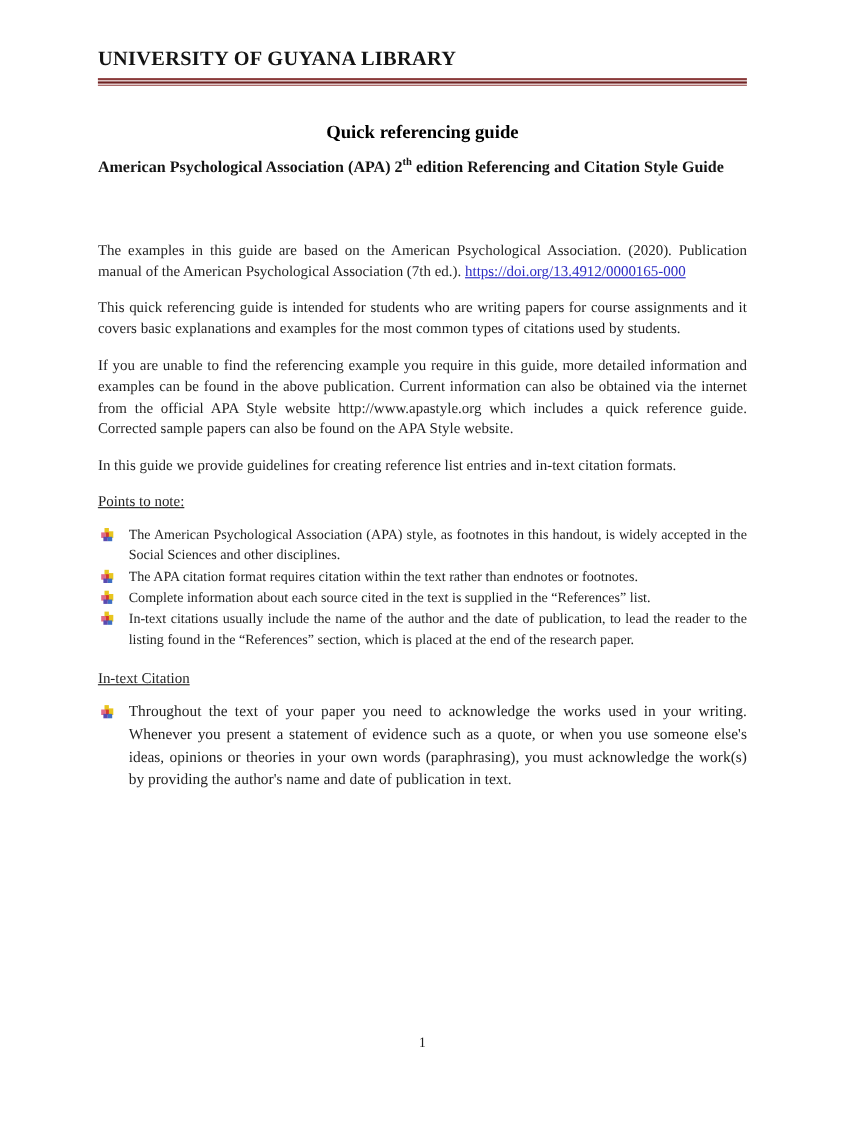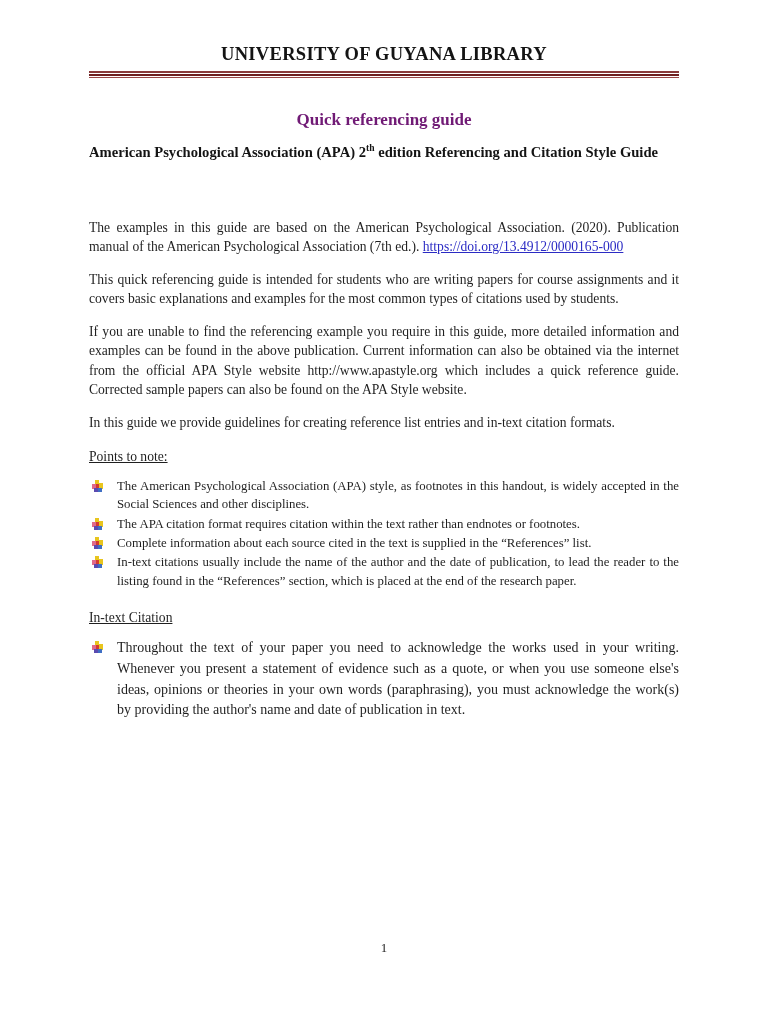--- a/index.html
+++ b/index.html
@@ -25,21 +25,20 @@
   }
 
   
   .header-block {
     position: absolute;
     left: 89px;
     top: 44px;
     width: 590px;
   }
   .header-title {
-    text-align: center;
     font-family: "Liberation Serif", "DejaVu Serif", serif;
     font-weight: bold;
     font-size: 18.5px;
     letter-spacing: 0.3px;
     color: #141414;
     line-height: 1.15;
   }
   .header-rule {
     margin-top: 6px;
     width: 100%;
@@ -67,21 +66,21 @@
 
   
   .doc-title {
     position: absolute;
     left: 89px;
     top: 110px;
     width: 590px;
     text-align: center;
     font-weight: bold;
     font-size: 17px;
-    color: #701a75;
+    color: #000000;
   }
   .doc-subtitle {
     position: absolute;
     left: 89px;
     top: 142px;
     width: 592px;
     font-weight: bold;
     font-size: 14.6px;
     line-height: 1.47;
     color: #141414;

